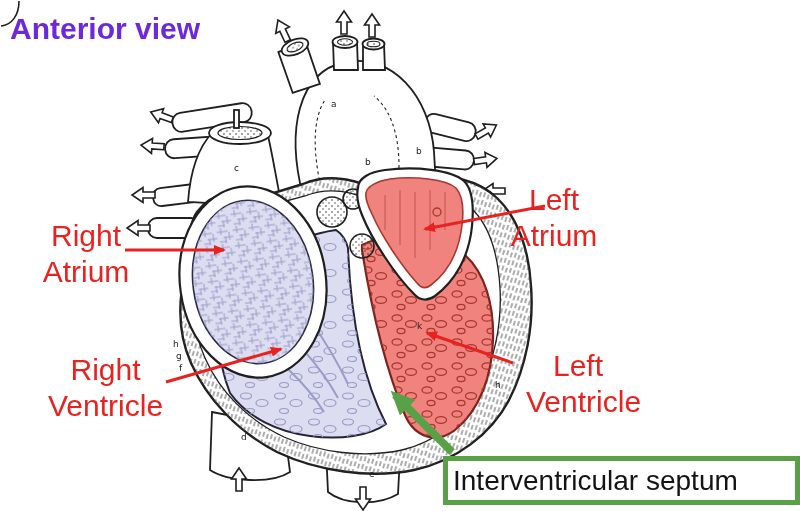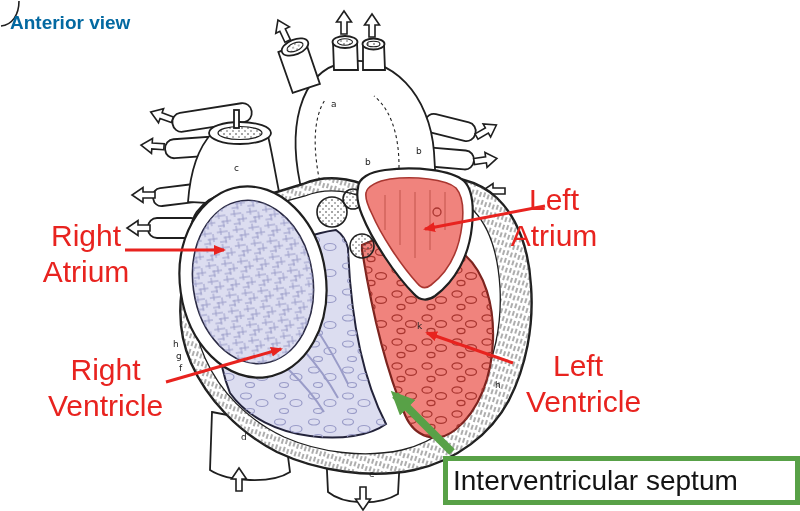--- a/index.html
+++ b/index.html
@@ -3,21 +3,21 @@
 <meta charset="utf-8">
 <style>
   html,body{margin:0;padding:0;background:#ffffff;}
   #stage{
     position:relative;width:800px;height:511px;overflow:hidden;
     background:#ffffff;font-family:"Liberation Sans",sans-serif;
   }
   #stage svg{position:absolute;left:0;top:0;}
   .page-title{
     position:absolute;left:10px;top:12px;
-    font-size:19px;font-weight:bold;color:#0369a1;letter-spacing:0;
+    font-size:30px;font-weight:bold;color:#6d28d9;letter-spacing:0;
   }
   .anno-label{
     position:absolute;text-align:center;color:var(--label-red,#e8231f);
     font-size:30px;line-height:1.2;font-weight:400;
   }
   .anno-line{display:block;}
   .septum-box{
     position:absolute;left:443px;top:456px;width:357px;height:49px;
     border:5px solid var(--green,#58a147);background:#fff;
     box-sizing:border-box;display:flex;align-items:center;

